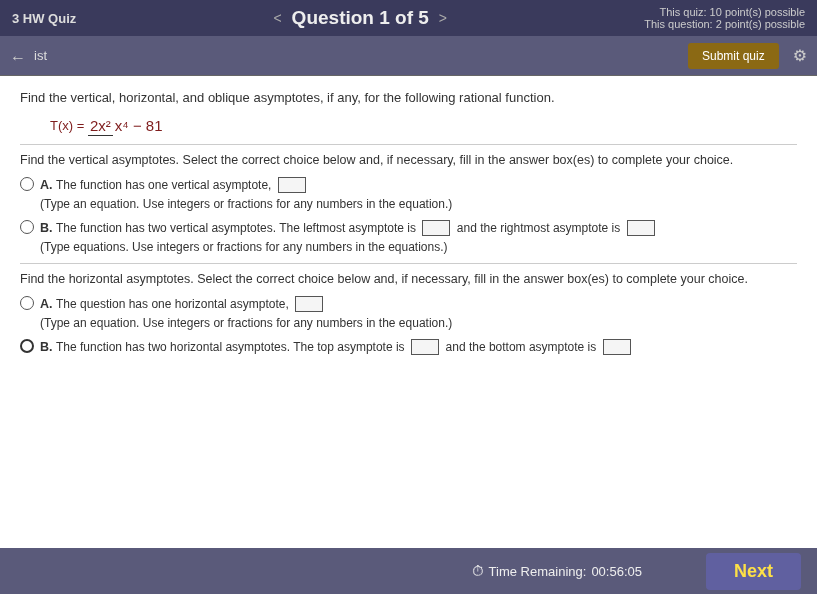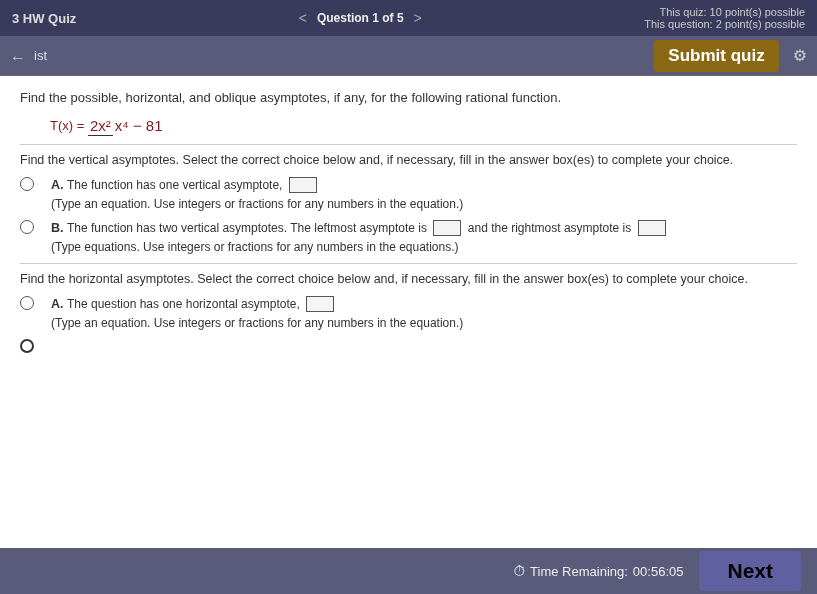--- a/index.html
+++ b/index.html
@@ -36,21 +36,21 @@
       gap: 10px;
     }
 
     .nav-arrow {
       cursor: pointer;
       color: #aaa;
       font-size: 14px;
     }
 
     .question-label {
-      font-size: 12px;
+      font-size: 19px;
       color: #eee;
       font-weight: bold;
     }
 
     .top-bar-right {
       display: flex;
       flex-direction: column;
       align-items: flex-end;
       font-size: 11px;
       color: #ccc;
@@ -77,24 +77,23 @@
       color: #ddd;
       font-size: 13px;
     }
 
     .submit-quiz-btn {
       margin-left: auto;
       background: #8b6914;
       color: white;
       border: none;
       padding: 6px 14px;
-      font-size: 17px;
+      font-size: 12px;
       cursor: pointer;
       border-radius: 3px;
-      font-weight: bold;
     }
 
     .settings-icon {
       color: #ccc;
       font-size: 16px;
       cursor: pointer;
       margin-left: 6px;
     }
 
     
@@ -143,21 +142,21 @@
       font-size: 12.5px;
       color: #333;
       margin-bottom: 8px;
       margin-top: 6px;
     }
 
     .radio-option {
       display: flex;
       align-items: flex-start;
       margin-bottom: 6px;
-      gap: 17px;
+      gap: 6px;
     }
 
     .radio-btn {
       width: 14px;
       height: 14px;
       border-radius: 50%;
       border: 1.5px solid #555;
       background: white;
       flex-shrink: 0;
       margin-top: 2px;
@@ -211,28 +210,29 @@
       align-items: center;
       gap: 5px;
     }
 
     .timer-icon {
       font-size: 15px;
     }
 
     .next-btn {
       background: #5a5a8a;
-      color: #000000;
+      color: #fde047;
       border: none;
       padding: 8px 28px;
-      font-size: 21px;
+      font-size: 18px;
       font-weight: bold;
       cursor: pointer;
       border-radius: 4px;
       background: #6060a0;
+      margin-left: 48px;
     }
 
     .option-detail {
       font-size: 12px;
       color: #333;
     }
   </style>
 </head>
 <body>
 
@@ -251,21 +251,21 @@
 
 <div class="header-row">
   <span class="back-arrow">←</span>
   <span class="header-title">ist</span>
   <button class="submit-quiz-btn">Submit quiz</button>
   <span class="settings-icon">⚙</span>
 </div>
 
 <div class="main-content">
 
-  <p class="instruction-text">Find the possible, horizontal, and oblique asymptotes, if any, for the following rational function.</p>
+  <p class="instruction-text">Find the vertical, horizontal, and oblique asymptotes, if any, for the following rational function.</p>
 
   <div class="function-display">
     <span>T(x) =</span>
     <span class="fraction">
       <span class="num">2x²</span>
       <span class="den">x⁴ − 81</span>
     </span>
   </div>
 
   <hr class="divider">
@@ -307,20 +307,27 @@
       <span class="option-label">A. </span>
       <span class="option-text">The question has one horizontal asymptote,</span>
       <span class="answer-box">&nbsp;</span>
       <br>
       <span class="option-detail">(Type an equation. Use integers or fractions for any numbers in the equation.)</span>
     </div>
   </div>
 
   <div class="radio-option">
     <span class="radio-btn" style="border:2px solid #333;"></span>
+    <div>
+      <span class="option-label">B. </span>
+      <span class="option-text">The function has two horizontal asymptotes. The top asymptote is</span>
+      <span class="answer-box">&nbsp;</span>
+      <span class="option-text">and the bottom asymptote is</span>
+      <span class="answer-box">&nbsp;</span>
+    </div>
   </div>
 
 </div>
 
 <div class="bottom-bar">
   <div class="timer-text">
     <span class="timer-icon">⏱</span>
     <span>Time Remaining:</span>
     <span>00:56:05</span>
   </div>

